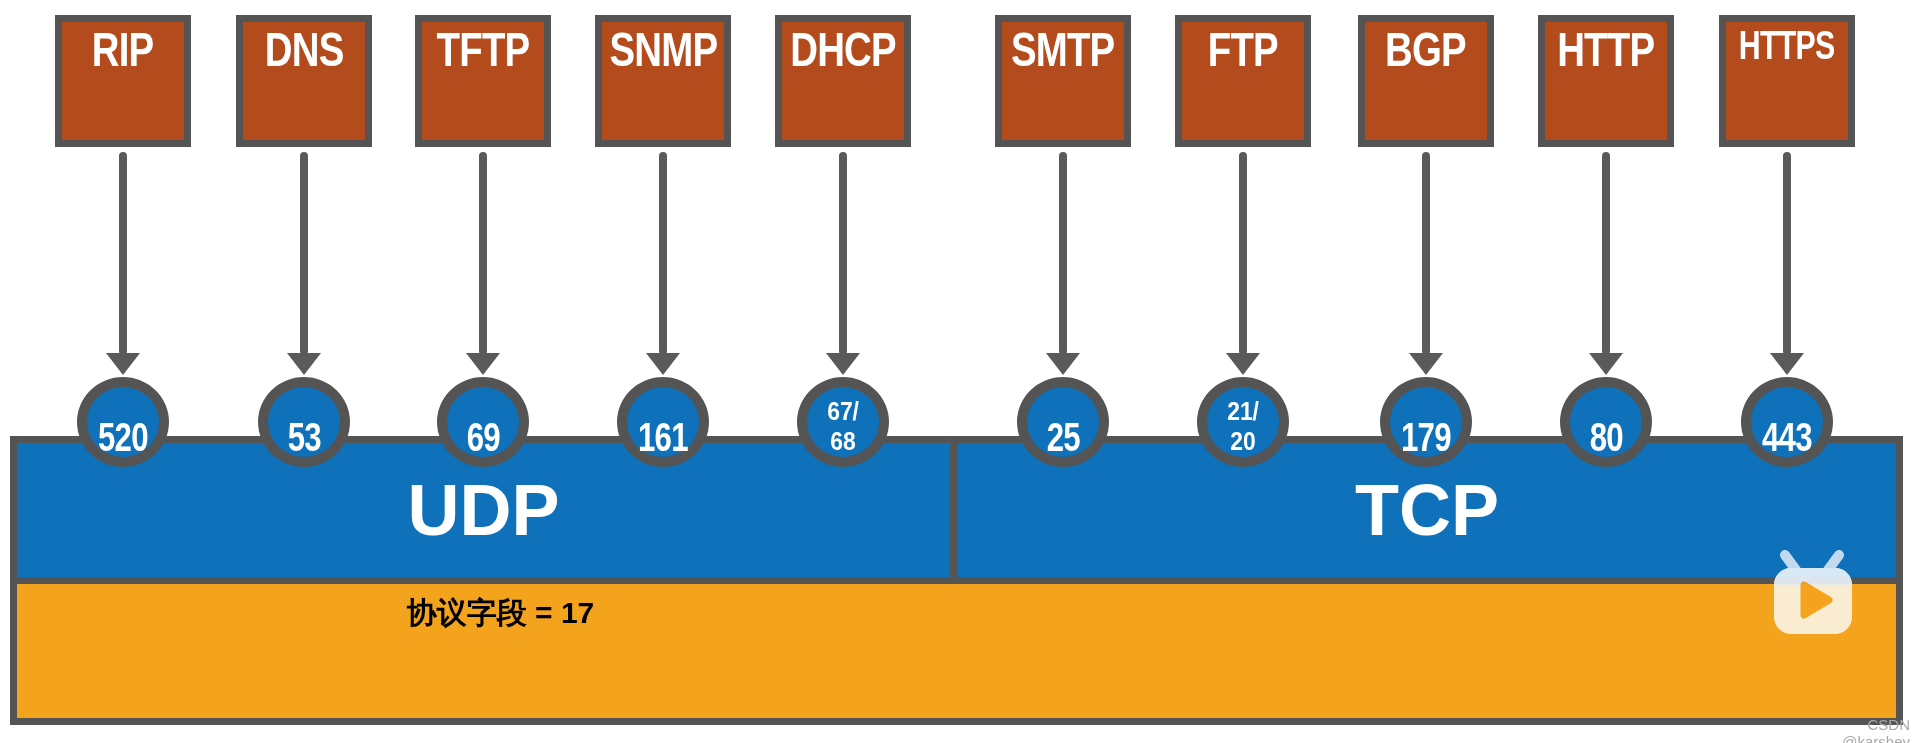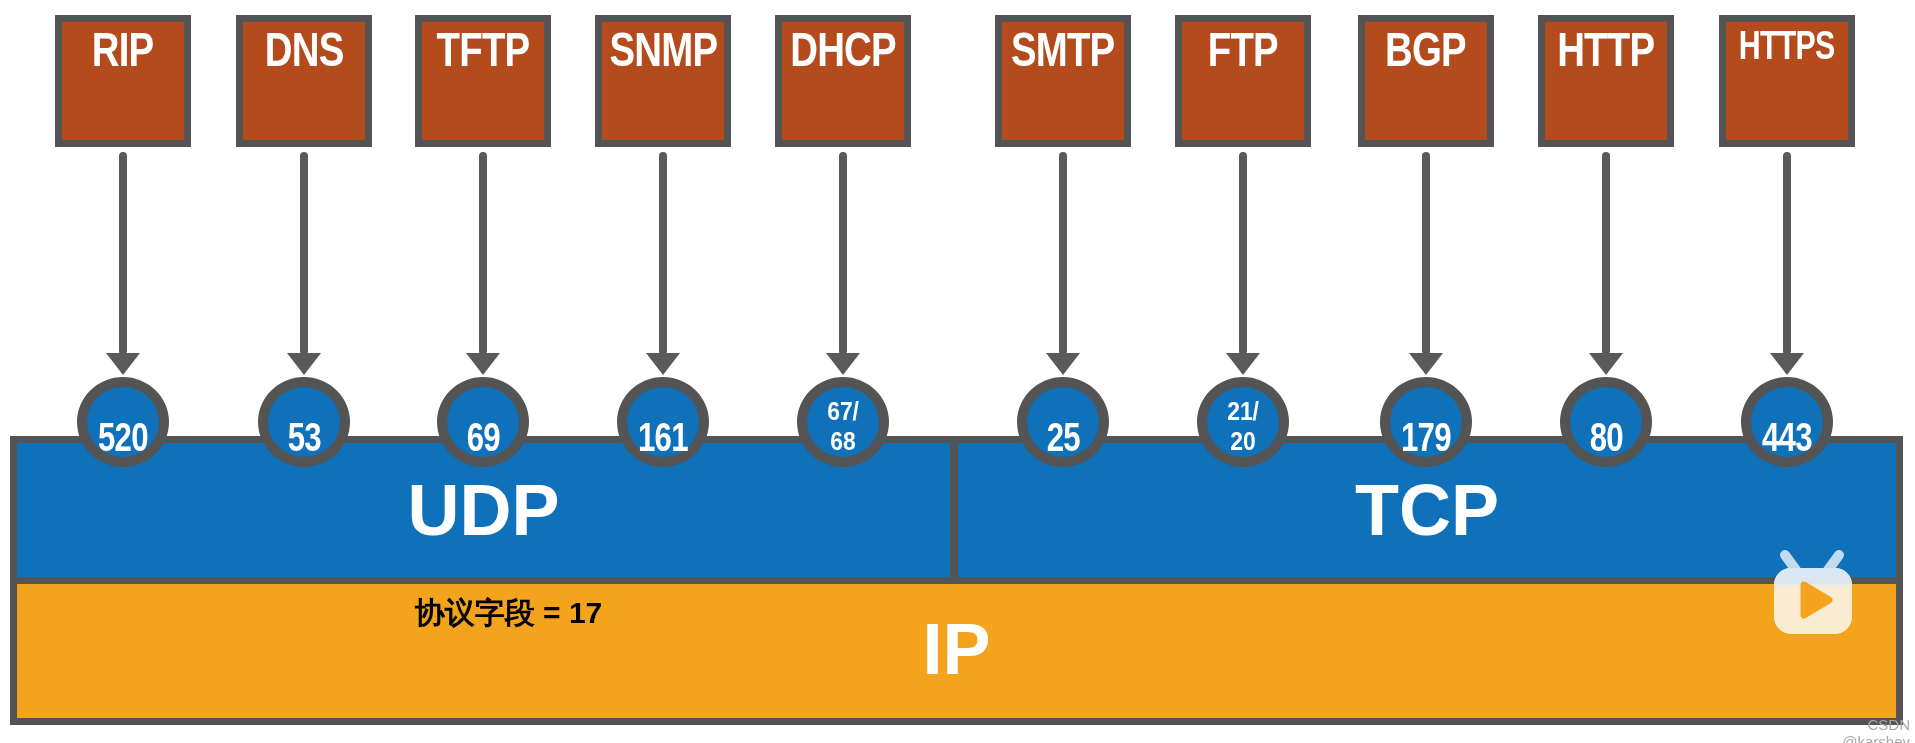--- a/index.html
+++ b/index.html
@@ -49,21 +49,21 @@
   .layer-label{
     position:absolute;top:0;height:134px;display:flex;align-items:center;justify-content:center;
     color:#ffffff;font-weight:bold;font-size:72px;letter-spacing:0;
   }
   .udp-label{left:0;width:933px;}
   .tcp-label{left:941px;width:938px;}
   .field-label{
     position:absolute;top:150px;height:36px;color:#000;font-weight:bold;
     font-size:30px;text-align:center;
   }
-  .field-left{left:12px;width:933px;padding-left:13px;}
+  .field-left{left:4px;width:933px;padding-left:13px;}
   .field-right{left:941px;width:938px;}
   .ip-label{
     position:absolute;top:170px;left:0;width:100%;text-align:center;
     color:#fff;font-weight:bold;font-size:72px;line-height:1;
   }
   .tv-icon{position:absolute;left:1764px;top:546px;z-index:5;opacity:0.93;}
   .watermark{
     position:absolute;left:1800px;top:716px;width:110px;text-align:right;
     color:#a9a9a9;font-size:15px;z-index:6;
   }
@@ -184,21 +184,20 @@
       <span class="port-num">443</span>
     </div>
   </div>
 
   <div class="stack">
     <div class="blue-row"></div>
     <div class="layer-label tcp-label">TCP</div>
     <div class="layer-label udp-label">UDP</div>
     <div class="udp-tcp-divider"></div>
     <div class="field-label field-left">协议字段 = 17</div>
-    <div class="ip-label">IP</div>
   </div>
 
   <svg class="tv-icon" width="100" height="100" viewBox="0 0 100 100">
     <path d="M32 24 L21 9" stroke="#cfe2f4" stroke-width="10" stroke-linecap="round" fill="none"></path>
     <path d="M64 24 L75 9" stroke="#cfe2f4" stroke-width="10" stroke-linecap="round" fill="none"></path>
     <rect x="10" y="22" width="78" height="66" rx="17" fill="#fbf2df"></rect>
     <path d="M10 40 v-1 a17 17 0 0 1 17 -17 h44 a17 17 0 0 1 17 17 v1 Z" fill="#e9f1fa"></path>
     <path d="M40 39 L65 54 L40 69 Z" fill="#f6a41f" stroke="#f6a41f" stroke-width="7" stroke-linejoin="round"></path>
   </svg>
 

